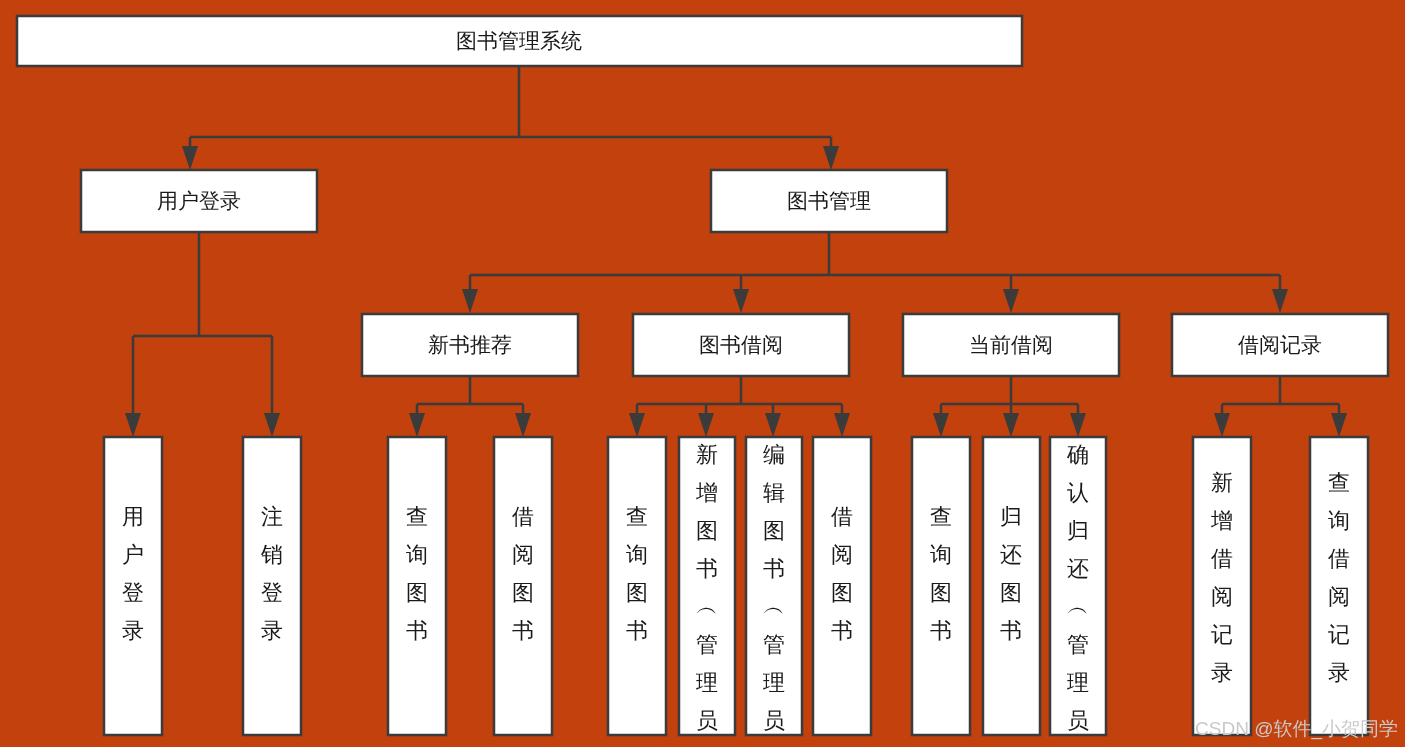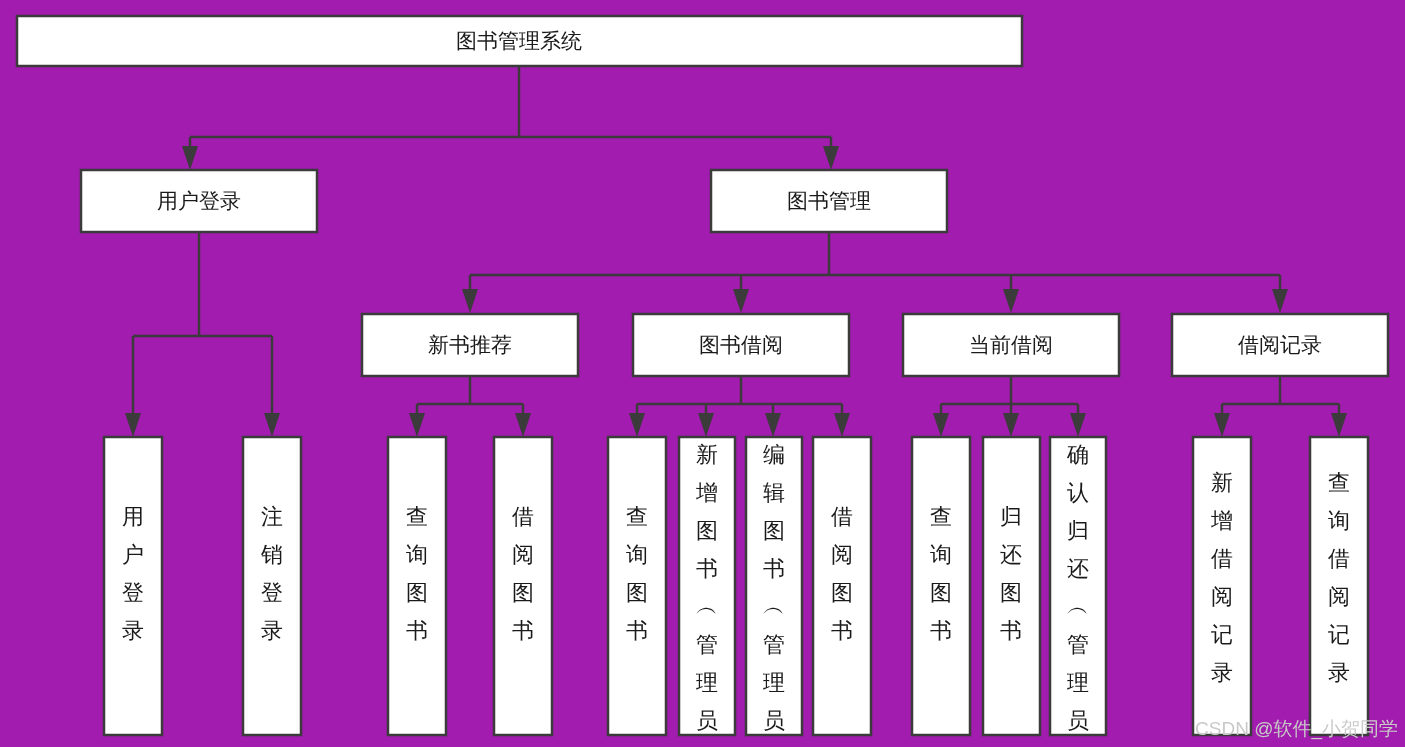--- a/index.html
+++ b/index.html
@@ -8,21 +8,21 @@
     padding: 0;
     background: #ffffff;
   }
   body {
     font-family: "Liberation Sans", "DejaVu Sans", sans-serif;
   }
   #diagram-root {
     position: relative;
     width: 1405px;
     height: 747px;
-    background: #a21caf;
+    background: #c2410c;
     overflow: hidden;
   }
   svg.chart-svg {
     display: block;
     width: 1405px;
     height: 747px;
   }
   .node-box {
     fill: #ffffff;
     stroke: #3b3b3b;

